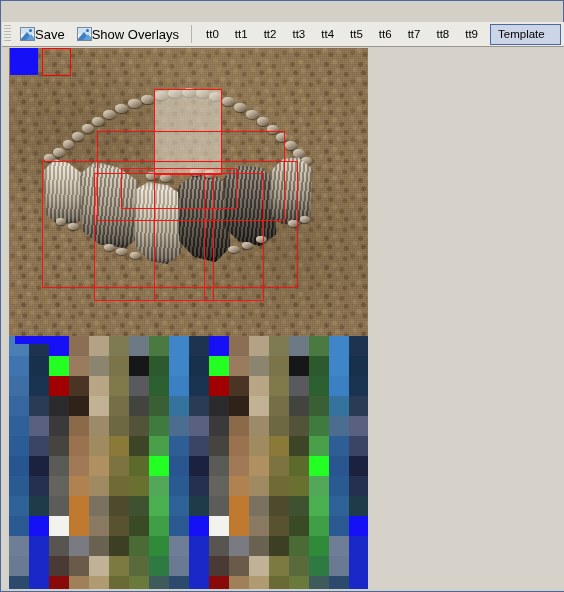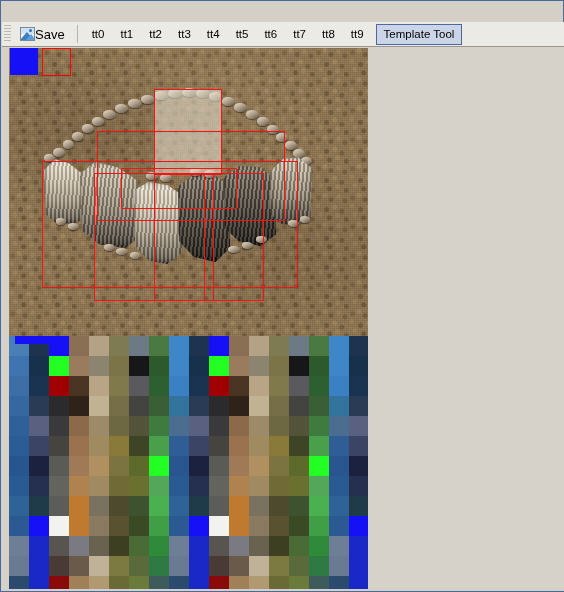--- a/index.html
+++ b/index.html
@@ -156,20 +156,29 @@
       <span class="picicon">
         <span class="sky"></span>
           <span class="sun"></span>
           <span class="mtn"></span>
           <span class="mtn2"></span>
       </span>
       <span class="lbl">Save</span>
     </div>
 
 
+    <div class="tbtn">
+      <span class="picicon">
+        <span class="sky"></span>
+          <span class="sun"></span>
+          <span class="mtn"></span>
+          <span class="mtn2"></span>
+      </span>
+      <span class="lbl">Show Overlays</span>
+    </div>
 
     <div id="tsep"></div>
 
     <div class="ttbtn">tt0</div>
     <div class="ttbtn">tt1</div>
     <div class="ttbtn">tt2</div>
     <div class="ttbtn">tt3</div>
     <div class="ttbtn">tt4</div>
     <div class="ttbtn">tt5</div>
     <div class="ttbtn">tt6</div>

